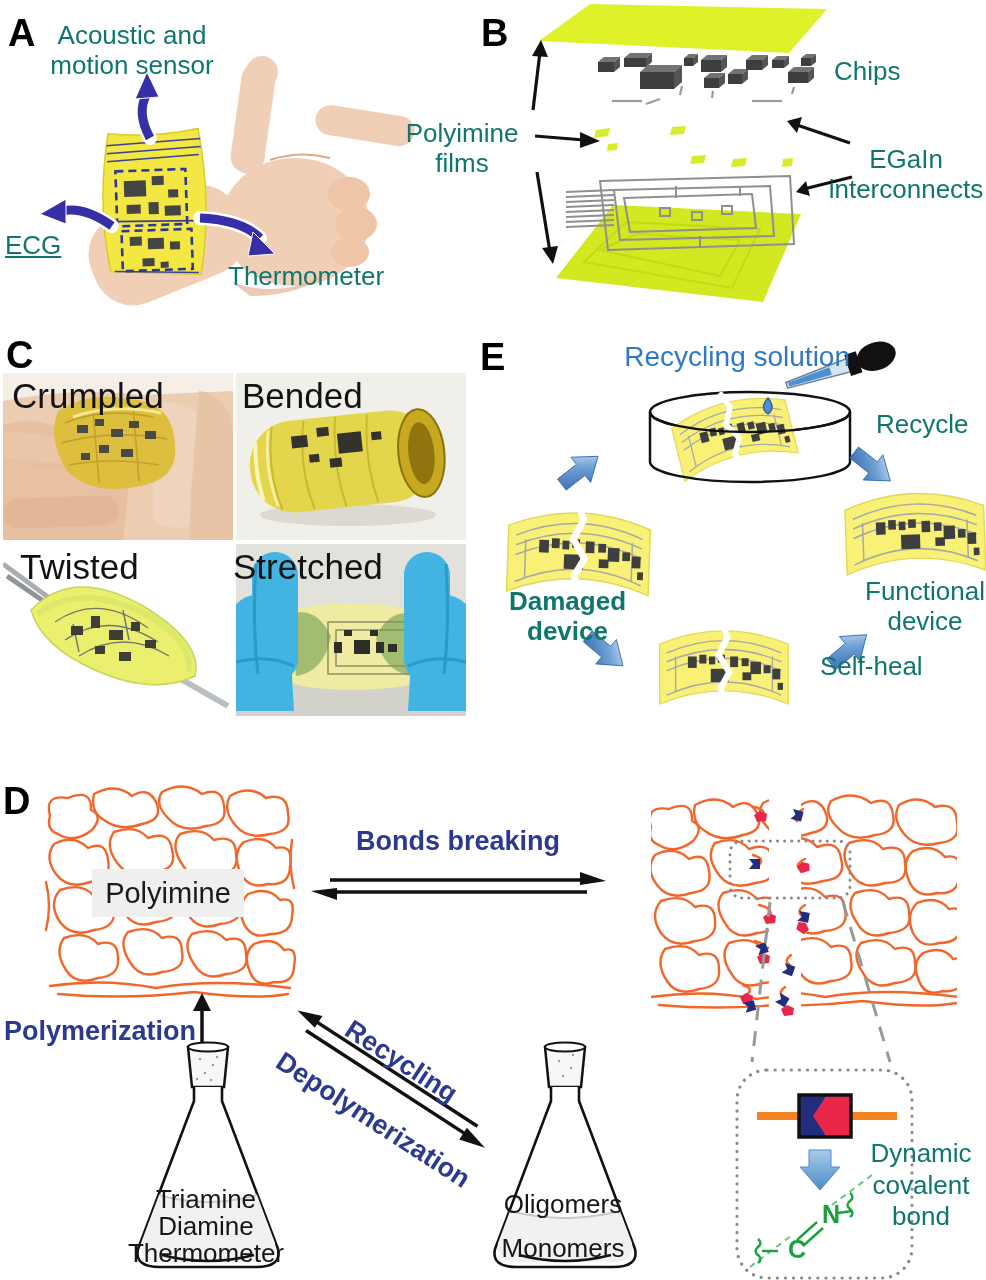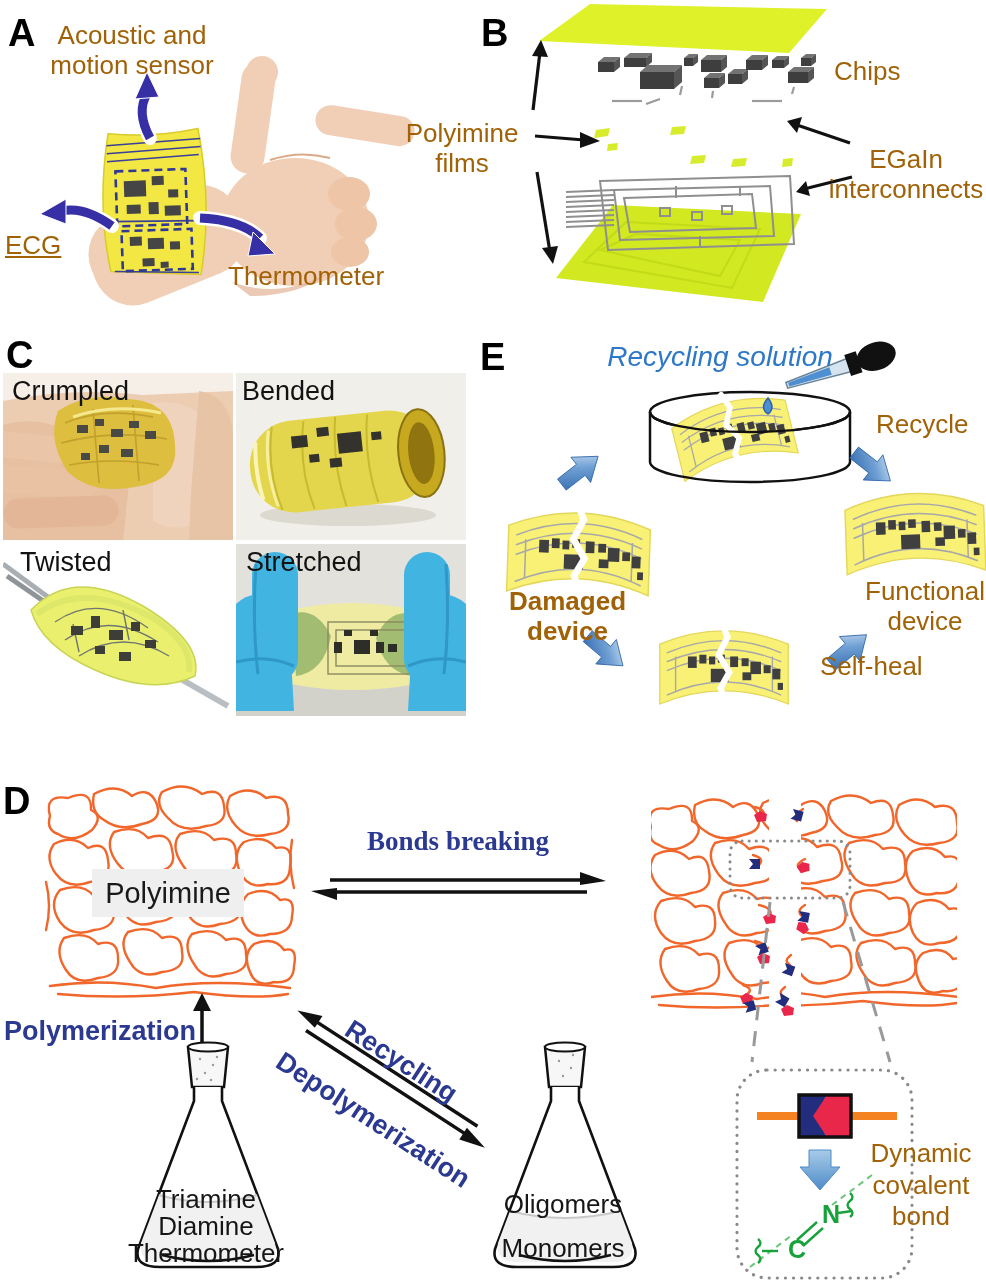--- a/index.html
+++ b/index.html
@@ -1,24 +1,24 @@
 <!DOCTYPE html>
 <html><head>
 <meta charset="utf-8">
 <style>
   html,body{margin:0;padding:0;background:#fff;}
   #fig{position:relative;width:986px;height:1280px;background:#ffffff;
        font-family:"Liberation Sans",sans-serif;overflow:hidden;}
   .abs{position:absolute;}
   .letter{font-size:38px;font-weight:bold;color:#000;line-height:1;}
-  .lbl{font-size:26px;color:#a16207;line-height:1.16;white-space:pre-line;}
+  .lbl{font-size:26px;color:#0f766e;line-height:1.16;white-space:pre-line;}
   .c{text-align:center;}
   .navy{color:#2B3990;font-weight:bold;font-size:27px;white-space:nowrap;}
   .blue{color:#2E78C8;}
-  .cap{font-size:27px;color:#121212;white-space:nowrap;}
+  .cap{font-size:35px;color:#121212;white-space:nowrap;}
   .rot{transform-origin:0 0;}
   .polybox{background:#EFEFEF;width:152px;height:48px;line-height:48px;
            text-align:center;font-size:29px;color:#1a1a1a;}
   .flask{font-size:26px;color:#161616;text-align:center;line-height:1.04;white-space:pre-line;}
   .flask2{line-height:1.7;}
   svg{position:absolute;display:block;}
 </style>
 </head>
 <body>
 
@@ -282,21 +282,21 @@
       <path d="M230,60 Q208,40 178,62 L172,167 L230,167 Z" fill="#41B4E2"></path>
       <rect x="168" y="8" width="46" height="130" rx="23" fill="#41B4E2"></rect>
       <path d="M210,20 Q214,80 208,130" stroke="#2E98C6" stroke-width="3" fill="none"></path>
       <path d="M230,118 Q200,110 172,122" stroke="#2E98C6" stroke-width="3" fill="none"></path>
     </g>
   </svg>
 
   <div class="abs cap" style="left:12px;top:376px;">Crumpled</div>
   <div class="abs cap" style="left:242px;top:376px;">Bended</div>
   <div class="abs cap" style="left:20px;top:547px;">Twisted</div>
-  <div class="abs cap" style="left:246px;top:547px;">Stretched</div>
+  <div class="abs cap" style="left:233px;top:547px;">Stretched</div>
 
   <div class="abs letter" style="left:480px;top:338px;">E</div>
 
   <svg class="abs" style="left:470px;top:330px;" width="516" height="400" viewBox="470 330 516 400">
     <defs>
       <linearGradient id="bag" x1="0" y1="1" x2="1" y2="0">
         <stop offset="0" stop-color="#2B62A8"></stop>
           <stop offset="0.55" stop-color="#6FA0D4"></stop>
           <stop offset="1" stop-color="#E8F1FA"></stop>
       </linearGradient>
@@ -361,21 +361,21 @@
     </g>
     <g transform="translate(658,616) scale(0.88)">
       <use href="#edev"></use>
         <use href="#ecrack"></use>
     </g>
     <g transform="translate(842,480) rotate(-2) scale(0.95)">
       <use href="#edev"></use>
     </g>
   </svg>
 
-  <div class="abs lbl blue" style="left:590px;top:341px;width:260px;text-align:center;font-size:28px;font-style:italic;">Recycling solution</div>
+  <div class="abs lbl blue" style="left:590px;top:341px;width:260px;text-align:right;font-size:28px;">Recycling solution</div>
   <div class="abs lbl" style="left:876px;top:409px;">Recycle</div>
   <div class="abs lbl c" style="left:500px;top:586px;width:135px;font-weight:bold;"><span>Damaged</span><br><span>device</span></div>
   <div class="abs lbl" style="left:820px;top:651px;">Self-heal</div>
   <div class="abs lbl c" style="left:855px;top:576px;width:140px;"><span>Functional</span><br><span>device</span></div>
 
   <div class="abs letter" style="left:3px;top:782px;">D</div>
 
   <svg class="abs" style="left:0;top:755px;" width="986" height="525" viewBox="0 0 986 525">
     <defs>
       <g id="cellnet" stroke="#F1662A" stroke-width="2.4" fill="none" stroke-linejoin="round" stroke-linecap="round">
@@ -538,21 +538,21 @@
           <line x1="838" y1="458" x2="852" y2="456"></line>
           <path d="M850,438 q5,4 0,8 q-5,4 0,8 q5,4 0,8"></path>
         </g>
         <text x="788" y="503" font-size="25" font-weight="bold" fill="#18A23B" font-family="Liberation Sans,sans-serif">C</text>
         <text x="822" y="468" font-size="25" font-weight="bold" fill="#18A23B" font-family="Liberation Sans,sans-serif">N</text>
       </g>
     </g>
   </svg>
 
   <div class="abs polybox" style="left:92px;top:869px;">Polyimine</div>
-  <div class="abs navy" style="left:348px;top:826px;width:220px;text-align:center;font-family:Liberation Serif, serif;">Bonds breaking</div>
+  <div class="abs navy" style="left:348px;top:826px;width:220px;text-align:center;">Bonds breaking</div>
   <div class="abs navy" style="left:4px;top:1016px;">Polymerization</div>
   <div class="abs navy rot" style="left:356px;top:1014px;transform:rotate(33deg);">Recycling</div>
   <div class="abs navy rot" style="left:287px;top:1046px;transform:rotate(33deg);">Depolymerization</div>
   <div class="abs flask" style="left:120px;top:1186px;width:172px;"><span>Triamine</span><br><span>Diamine</span><br><span>Thermometer</span></div>
   <div class="abs flask flask2" style="left:477px;top:1182px;width:172px;"><span>Oligomers</span><br><span>Monomers</span></div>
   <div class="abs lbl c" style="left:858px;top:1138px;width:126px;line-height:1.22;"><span>Dynamic</span><br><span>covalent</span><br><span>bond</span></div>
 
 </div>
 
 </body></html>

